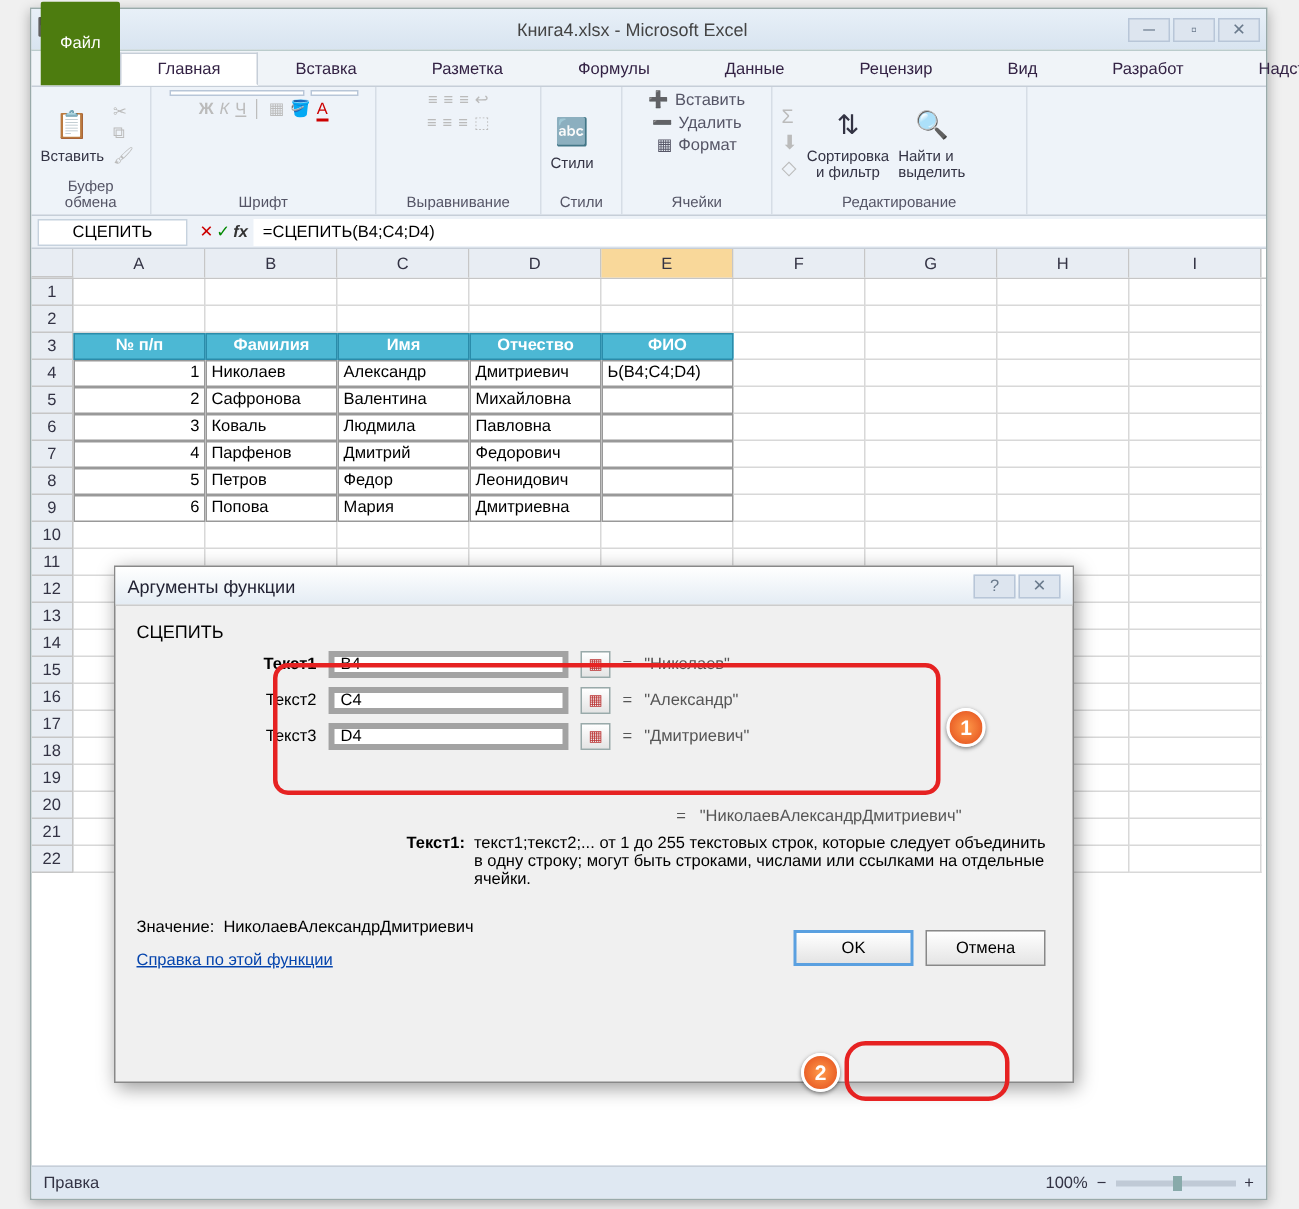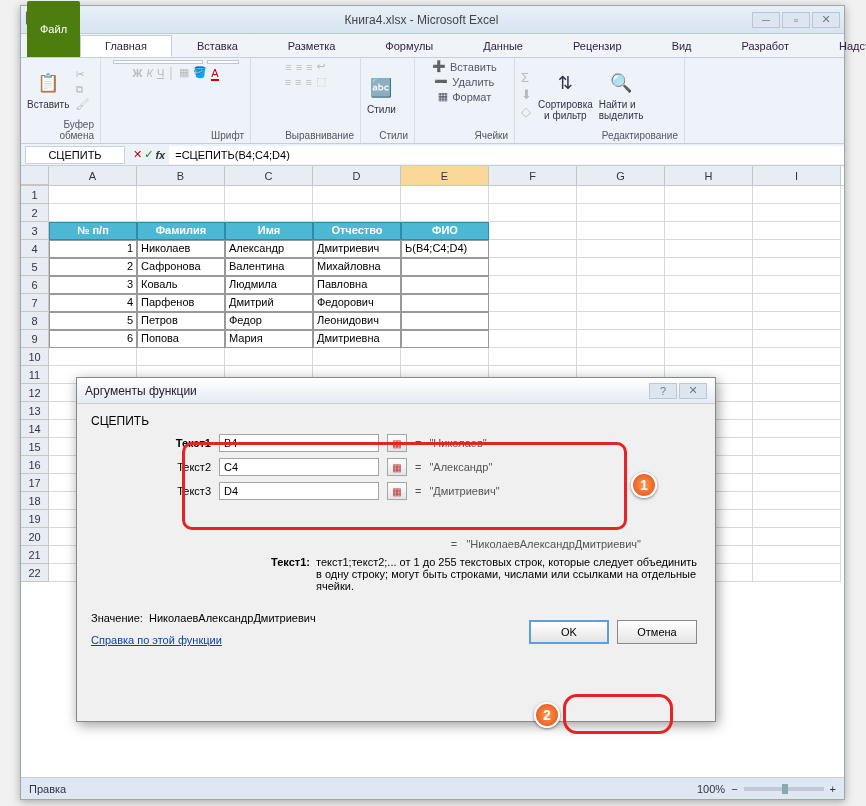--- a/index.html
+++ b/index.html
@@ -13,21 +13,21 @@
   .titlebar .winbtns div { width: 28px; height: 16px; background: #dde5ef; border: 1px solid #b8c6d8; color: #6a7a8c; display: flex; align-items: center; justify-content: center; font-size: 11px; }
   .ribbon-tabs { height: 24px; background: #f0f4f8; display: flex; align-items: flex-end; padding-left: 6px; border-bottom: 1px solid #c6ced8; }
   .ribbon-tabs .tab { padding: 4px 24px; border: 1px solid transparent; color: #324; font-size: 11px; cursor: default; }
   .ribbon-tabs .tab.file { background: #4d7c0f; color: #fff; border-radius: 2px 2px 0 0; padding: 21px 12px; }
   .ribbon-tabs .tab.active { background: #fff; border: 1px solid #c6ced8; border-bottom-color: #fff; }
   .ribbon-tabs .right-icons { margin-left: auto; display: flex; gap: 6px; padding: 2px 8px; color: #568; }
   .right-icons span { font-size: 13px; }
   .ribbon { height: 86px; background: #eef3f9; border-bottom: 1px solid #c6ced8; display: flex; }
   .group { border-right: 1px solid #d6dde6; padding: 2px 6px 2px 6px; display: flex; flex-direction: column; justify-content: space-between; }
   .group-body { flex: 1; display: flex; align-items: center; gap: 6px; }
-  .group-label { text-align: right; color: #556; font-size: 10px; padding-top: 1px; }
+  .group-label { text-align: center; color: #556; font-size: 10px; padding-top: 1px; }
   .big-btn { display: flex; flex-direction: column; align-items: center; gap: 2px; font-size: 10px; color: #334; }
   .big-btn .ico { width: 28px; height: 28px; display: flex; align-items: center; justify-content: center; font-size: 18px; }
   .stack { display: flex; flex-direction: column; gap: 2px; color: #556; }
   .small-row { display: flex; gap: 4px; align-items: center; font-size: 11px; }
   .font-name { border: 1px solid #b8c6d8; background: #fff; padding: 1px 14px 1px 4px; position: relative; color: #888; width: 90px; }
   .font-size { border: 1px solid #b8c6d8; background: #fff; padding: 1px 10px 1px 4px; position: relative; color: #888; width: 32px; }
   .faded { color: #bbb; }
   .name-box { height: 22px; background: #edf2f8; border-bottom: 1px solid #c6ced8; display: flex; align-items: center; }
   .name-box input.nameinput { width: 100px; height: 18px; border: 1px solid #c6d2de; margin: 0 4px; font-size: 11px; text-align: center; background: #fff; }
   .name-box .fx-btns { display: flex; gap: 2px; padding: 0 4px; align-items: center; }
@@ -48,21 +48,21 @@
   .dialog { position: absolute; left: 55px; top: 371px; width: 640px; height: 345px; background: #f0f0f0; border: 1px solid #888; box-shadow: 2px 3px 12px rgba(0,0,0,0.4); }
   .dlg-title { height: 26px; background: linear-gradient(#fff,#e4ecf4); border-bottom: 1px solid #ccc; display: flex; align-items: center; padding: 0 8px; color: #223; font-size: 12px; }
   .dlg-title .winbtns { margin-left: auto; display: flex; gap: 2px; }
   .dlg-title .winbtns div { width: 28px; height: 16px; background: #dde5ef; border: 1px solid #b8c6d8; color: #6a7a8c; display: flex; align-items: center; justify-content: center; font-size: 11px; }
   .dlg-body { padding: 10px 14px; position: relative; }
   .func-name { font-size: 12px; color: #000; margin-bottom: 6px; }
   .callout1 { position: absolute; left: 105px; top: 38px; width: 445px; height: 88px; border: 3px solid #e62222; border-radius: 10px; }
   .arg-row { display: flex; align-items: center; gap: 8px; font-size: 11px; margin-bottom: 6px; }
   .arg-row .lbl { width: 120px; text-align: right; color: #000; }
   .arg-row .lbl.bold { font-weight: bold; }
-  .arg-row input { width: 160px; height: 18px; border: 1px solid #a3a3a3; padding: 0 4px; font-size: 11px; }
+  .arg-row input { width: 160px; height: 18px; border: 4px solid #a3a3a3; padding: 0 4px; font-size: 11px; }
   .rangebtn { width: 20px; height: 18px; border: 1px solid #9aa; background: linear-gradient(#fff,#e4e4e4); display: flex; align-items: center; justify-content: center; }
   .rangebtn span { font-size: 10px; color: #b33; }
   .arg-row .eq { color: #555; }
   .arg-row .res { color: #555; }
   .badge { position: absolute; width: 26px; height: 26px; border-radius: 50%; background: radial-gradient(#ff9a4a,#e24a1a); color: #fff; font-weight: bold; font-size: 14px; display: flex; align-items: center; justify-content: center; border: 2px solid #fff; box-shadow: 0 1px 3px rgba(0,0,0,0.5); }
   .badge.b1 { left: 554px; top: 68px; }
   .badge.b2 { left: 457px; top: 298px; }
   .result-line { margin-top: 38px; text-align: right; padding-right: 60px; font-size: 11px; color: #555; }
   .desc { margin-top: 10px; font-size: 11px; color: #000; line-height: 1.4; }
   .desc2 { margin-top: 6px; font-size: 11px; color: #000; display: flex; }

